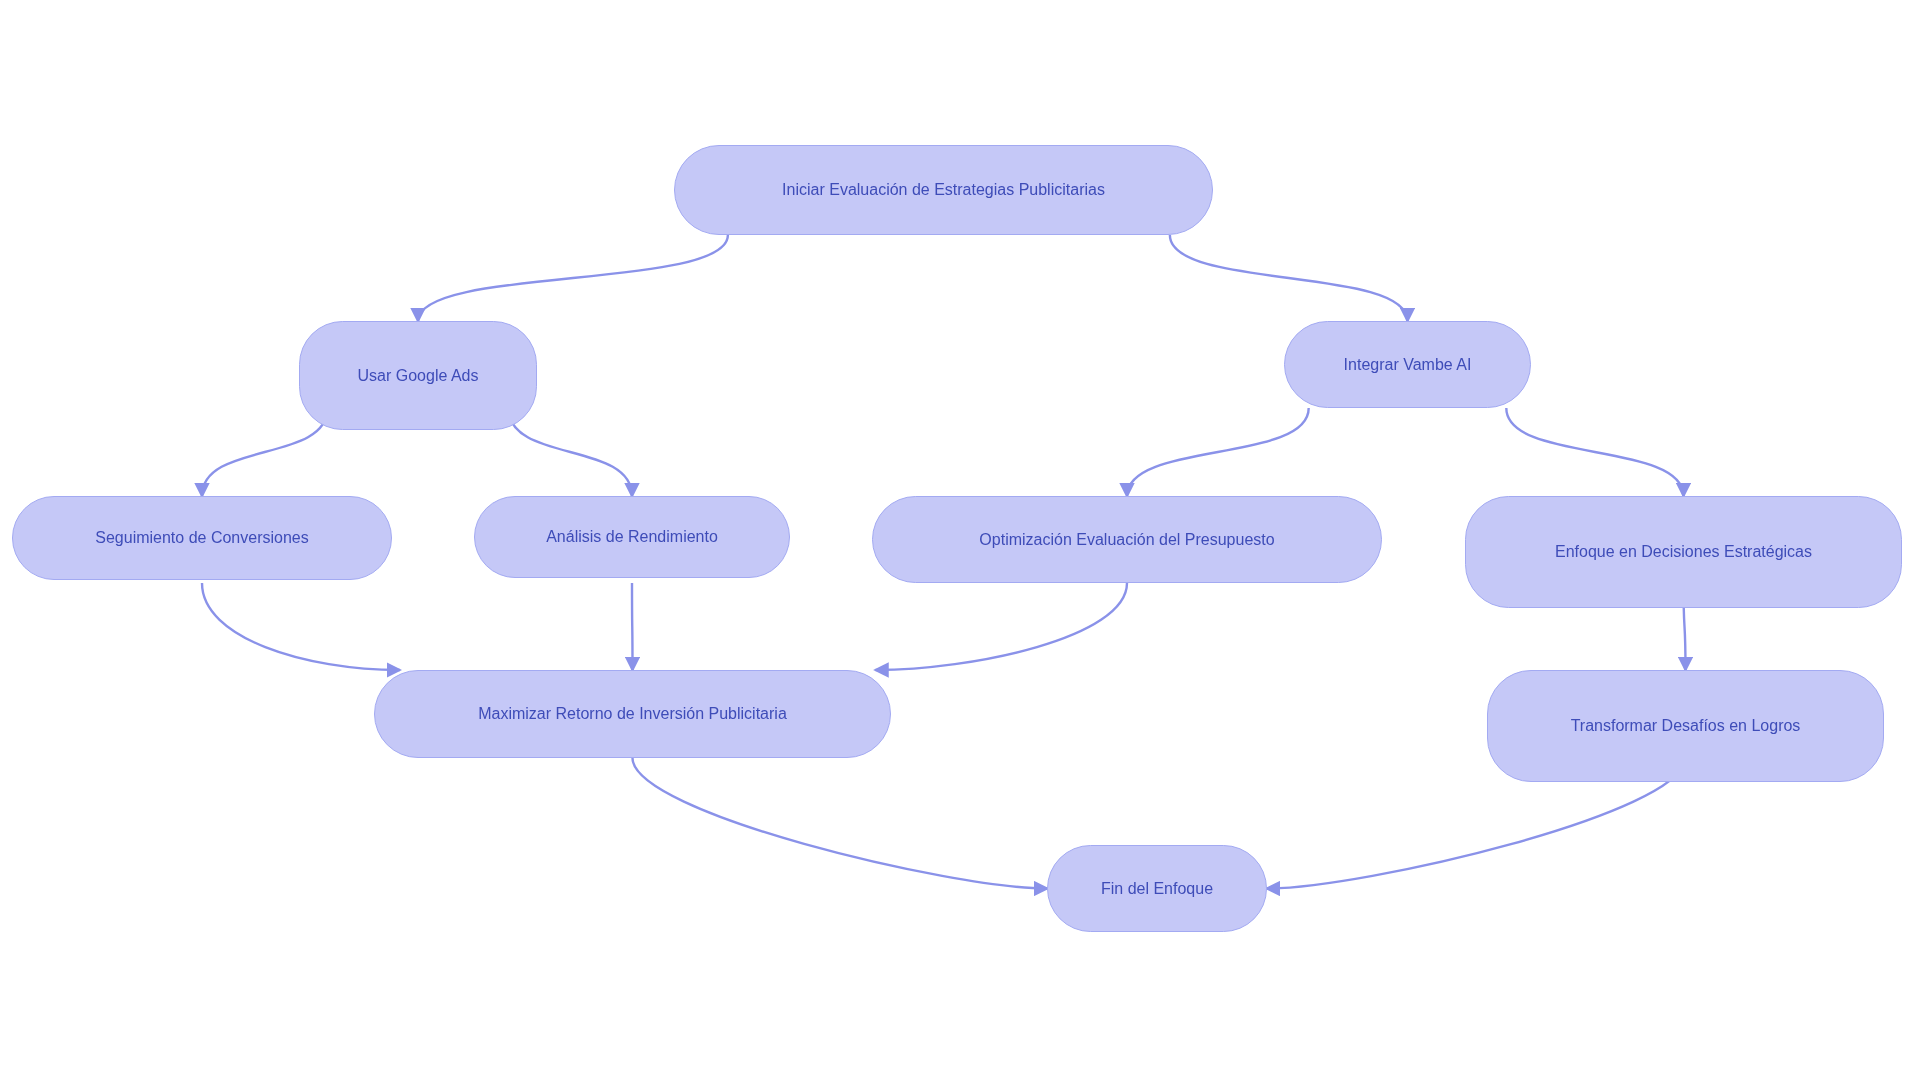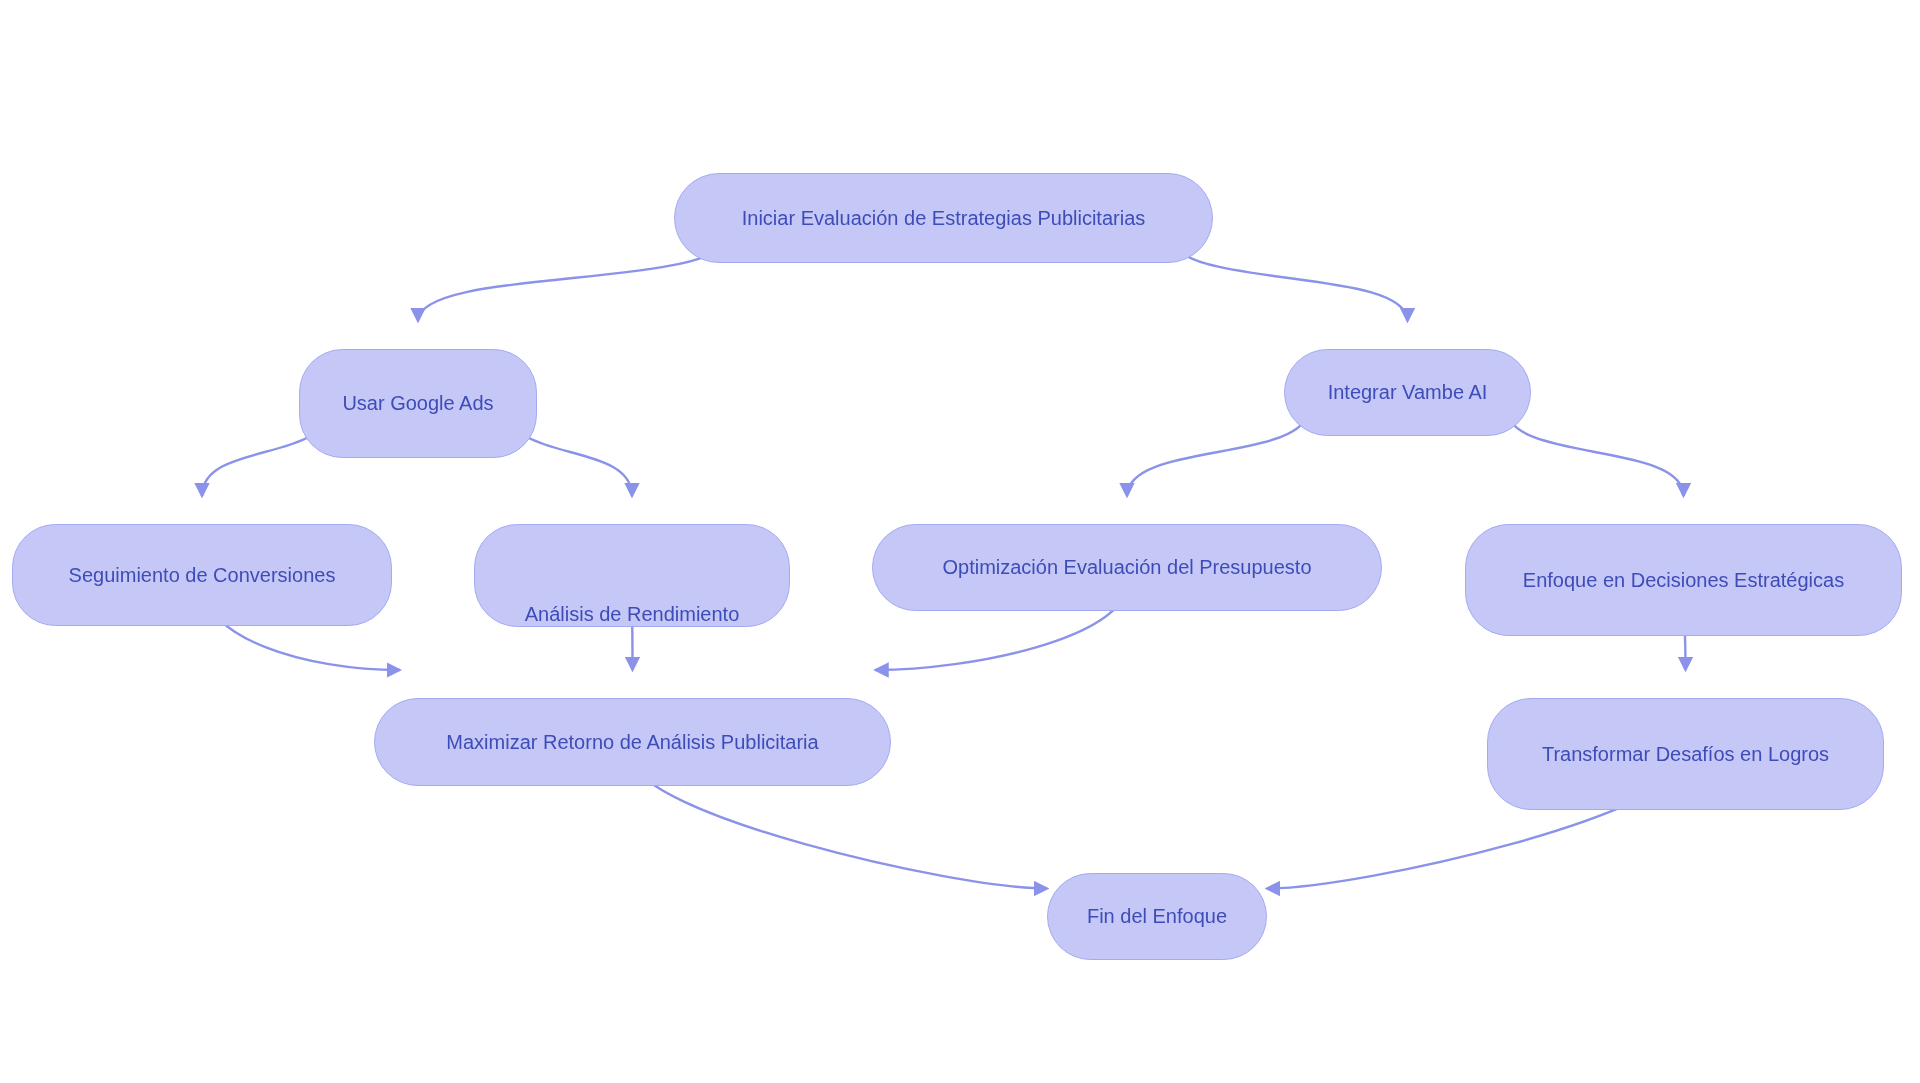--- a/index.html
+++ b/index.html
@@ -30,24 +30,23 @@
   }
   .flow-node {
     position: absolute;
     display: flex;
     align-items: center;
     justify-content: center;
     box-sizing: border-box;
     background: var(--node-fill, #c5c8f7);
     border: 1.6px solid var(--node-border, #a3aaf2);
     color: var(--text-color, #3e4cb8);
-    font-size: 20px;
+    font-size: 16px;
     font-weight: 400;
     text-align: center;
-    margin-top: 28px;
   }
   .flow-node .node-label {
     padding: 0 26px;
     white-space: nowrap;
   }
 </style>
 </head>
 <body>
 
 <div id="canvas">
@@ -75,34 +74,34 @@
   <div id="node-layer">
       <div class="flow-node" style="left: 674px; top: 145px; width: 539px; height: 90px; border-radius: 45px;">
         <span class="node-label">Iniciar Evaluación de Estrategias Publicitarias</span>
       </div>
       <div class="flow-node" style="left: 299px; top: 321px; width: 238px; height: 109px; border-radius: 43.5px; align-items: center;">
         <span class="node-label">Usar Google Ads</span>
       </div>
       <div class="flow-node" style="left: 1284px; top: 321px; width: 247px; height: 87px; border-radius: 43.5px;">
         <span class="node-label">Integrar Vambe AI</span>
       </div>
-      <div class="flow-node" style="left: 12px; top: 496px; width: 380px; height: 102px; border-radius: 43.5px;">
+      <div class="flow-node" style="left: 12px; top: 496px; width: 380px; height: 84px; border-radius: 43.5px;">
         <span class="node-label">Seguimiento de Conversiones</span>
       </div>
-      <div class="flow-node" style="left: 474px; top: 496px; width: 316px; height: 103px; border-radius: 43.5px; align-items: flex-end;">
+      <div class="flow-node" style="left: 474px; top: 496px; width: 316px; height: 82px; border-radius: 43.5px;">
         <span class="node-label">Análisis de Rendimiento</span>
       </div>
       <div class="flow-node" style="left: 872px; top: 496px; width: 510px; height: 87px; border-radius: 43.5px;">
         <span class="node-label">Optimización Evaluación del Presupuesto</span>
       </div>
       <div class="flow-node" style="left: 1465px; top: 496px; width: 437px; height: 112px; border-radius: 43.5px;">
         <span class="node-label">Enfoque en Decisiones Estratégicas</span>
       </div>
       <div class="flow-node" style="left: 374px; top: 670px; width: 517px; height: 88px; border-radius: 44px;">
-        <span class="node-label">Maximizar Retorno de Análisis Publicitaria</span>
+        <span class="node-label">Maximizar Retorno de Inversión Publicitaria</span>
       </div>
       <div class="flow-node" style="left: 1487px; top: 670px; width: 397px; height: 112px; border-radius: 44px;">
         <span class="node-label">Transformar Desafíos en Logros</span>
       </div>
       <div class="flow-node" style="left: 1047px; top: 845px; width: 220px; height: 87px; border-radius: 43.5px;">
         <span class="node-label">Fin del Enfoque</span>
       </div>
     </div>
 </div>
 

